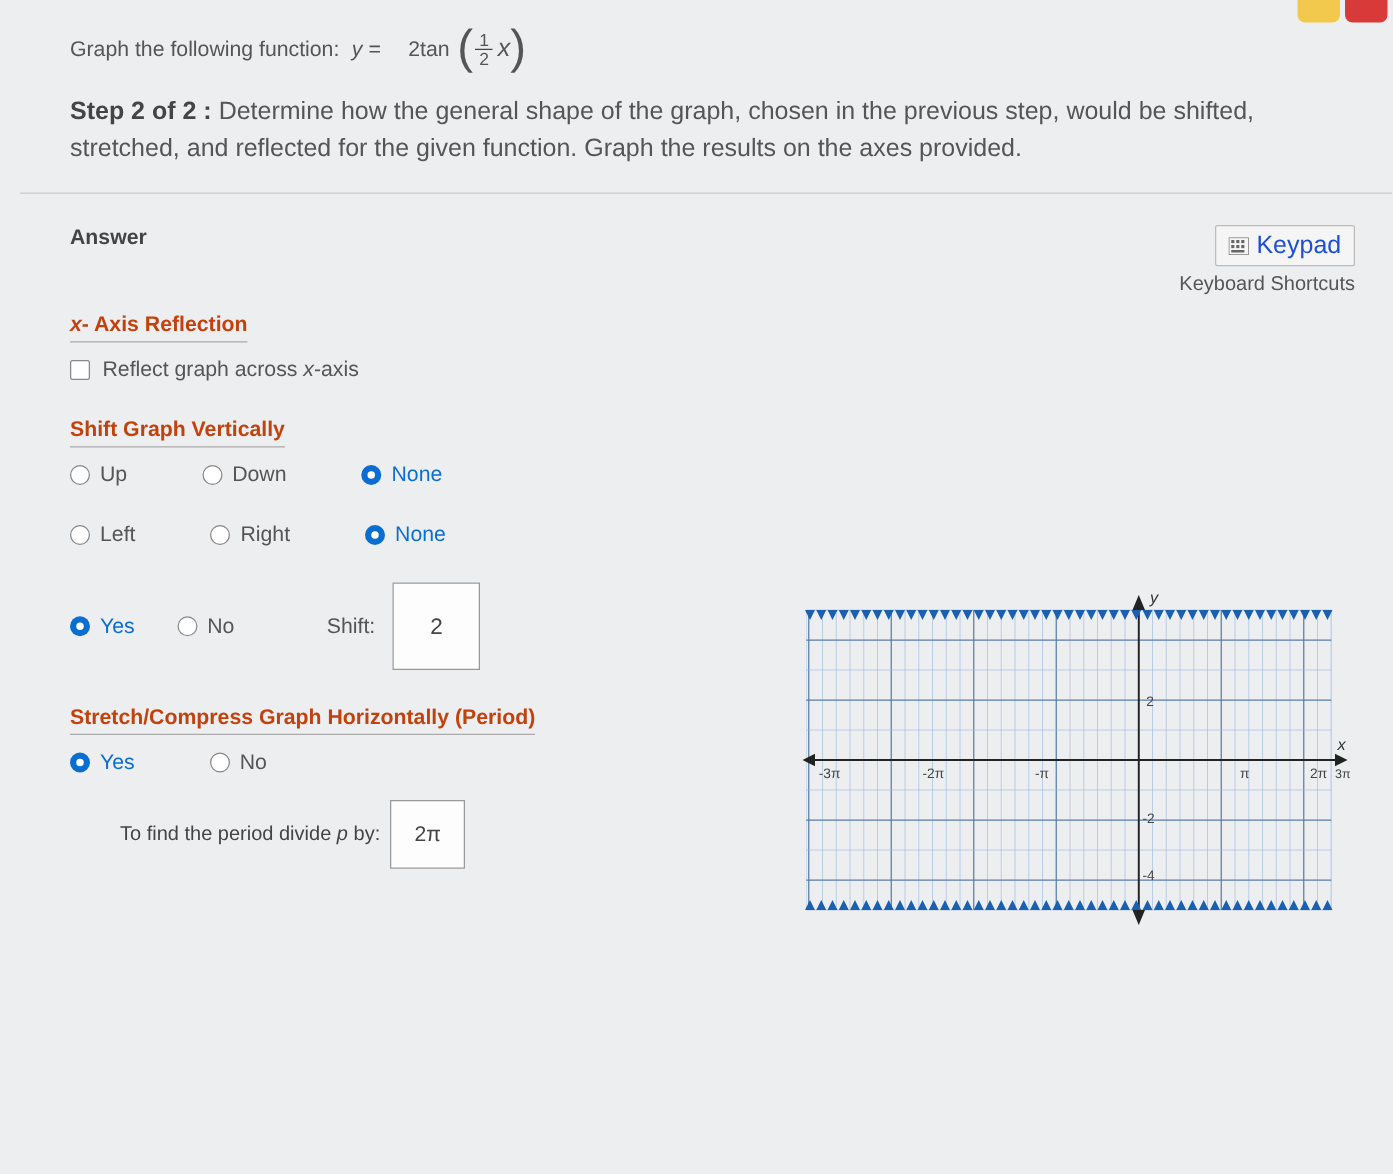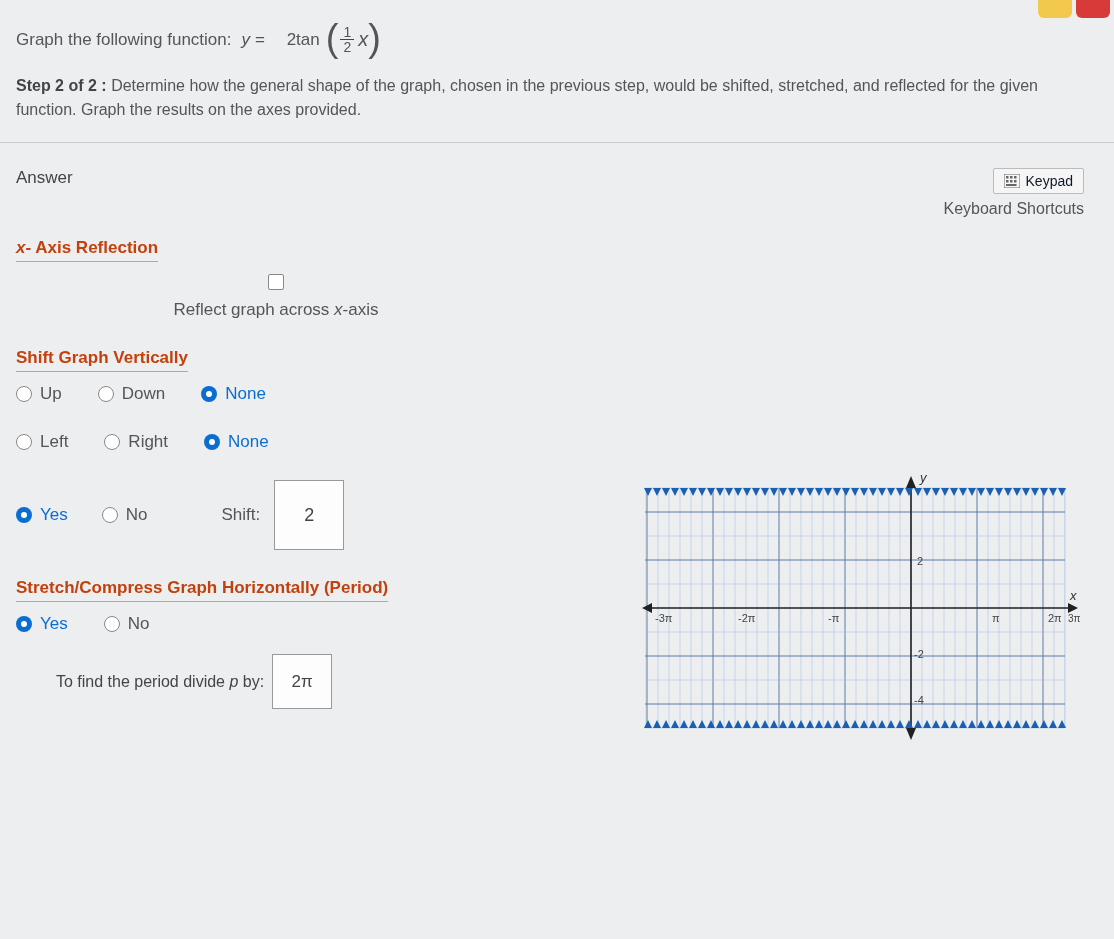--- a/index.html
+++ b/index.html
@@ -6,65 +6,65 @@
   body {
     font-family: -apple-system, BlinkMacSystemFont, "Segoe UI", Arial, sans-serif;
     background: #edeef0;
     color: #444;
     width: 1114px;
     height: 939px;
     overflow: hidden;
     position: relative;
   }
   .page {
-    padding: 25px 30px 20px 16px;
+    padding: 25px 30px 20px 56px;
   }
   .question-text {
     font-size: 17px;
     color: #555;
     display: flex;
     align-items: center;
     gap: 6px;
     margin-bottom: 20px;
   }
   .fraction-wrap { display:inline-flex; align-items:center; font-size:20px;}
   .paren { font-size: 38px; font-weight:300; line-height:0; position:relative; top:-2px;}
   .fraction { display:inline-flex; flex-direction:column; align-items:center; font-size:14px; line-height:1; margin:0 2px;}
   .fraction .num { border-bottom:1px solid #444; padding:0 3px;}
   .fraction .den { padding:0 3px;}
   .frac-x { font-style:italic; margin-left:2px;}
   .step-text {
-    font-size: 16px;
+    font-size: 20px;
     color: #555;
     line-height: 1.5;
     margin-bottom: 20px;
   }
   .step-text b { font-weight: 700; color:#444;}
   .divider { border: none; border-top: 1px solid #ccc; margin: 0 -30px 0 -40px; }
   .answer-section { padding-top: 25px; position:relative;}
-  .answer-heading { font-size: 17px; font-weight: 400; color:#444; margin-bottom: 50px;}
+  .answer-heading { font-size: 17px; font-weight: 700; color:#444; margin-bottom: 50px;}
   .keypad-area { position:absolute; top: 25px; right: 0; text-align:right;}
   .keypad-btn {
     display:inline-flex; align-items:center; gap:6px;
     border:1px solid #bbb; background:#f5f5f5; padding:4px 10px;
-    font-size:14px; color:#0f172a; border-radius:2px; cursor:pointer;
+    font-size:20px; color:#1d4ed8; border-radius:2px; cursor:pointer;
   }
   .kbshort { font-size:16px; color:#555; margin-top:6px; }
   .controls { width: 520px; }
   .group-label {
     font-size: 17px; font-weight:600; color:#c2410c;
     border-bottom: 1px solid #aaa; display:inline-block;
     padding-bottom:3px; margin-bottom:12px;
   }
   .group { margin-bottom: 28px; }
-  .checkbox-row { display:flex; align-items:center; gap:10px; font-size:17px; color:#555;flex-direction:column;}
+  .checkbox-row { display:flex; align-items:center; gap:10px; font-size:17px; color:#555;}
   .checkbox {
     width:16px; height:16px; border:1.5px solid #888; border-radius:2px; background:#fff;
   }
-  .radio-row { display:flex; gap:36px; align-items:center; }
+  .radio-row { display:flex; gap:60px; align-items:center; }
   .radio-opt { display:flex; align-items:center; gap:8px; font-size:17px; color:#555;}
   .radio {
     width:16px; height:16px; border:1.5px solid #888; border-radius:50%; background:#fff;
     display:flex; align-items:center; justify-content:center; flex:0 0 auto;
   }
   .radio.selected-strong { border:none; background:#0a6ed1; width:16px; height:16px;}
   .radio.selected-strong::after{
     content:""; width:6px; height:6px; background:#fff; border-radius:50%;
   }
   .factor-row { display:flex; align-items:center; gap:14px;}

